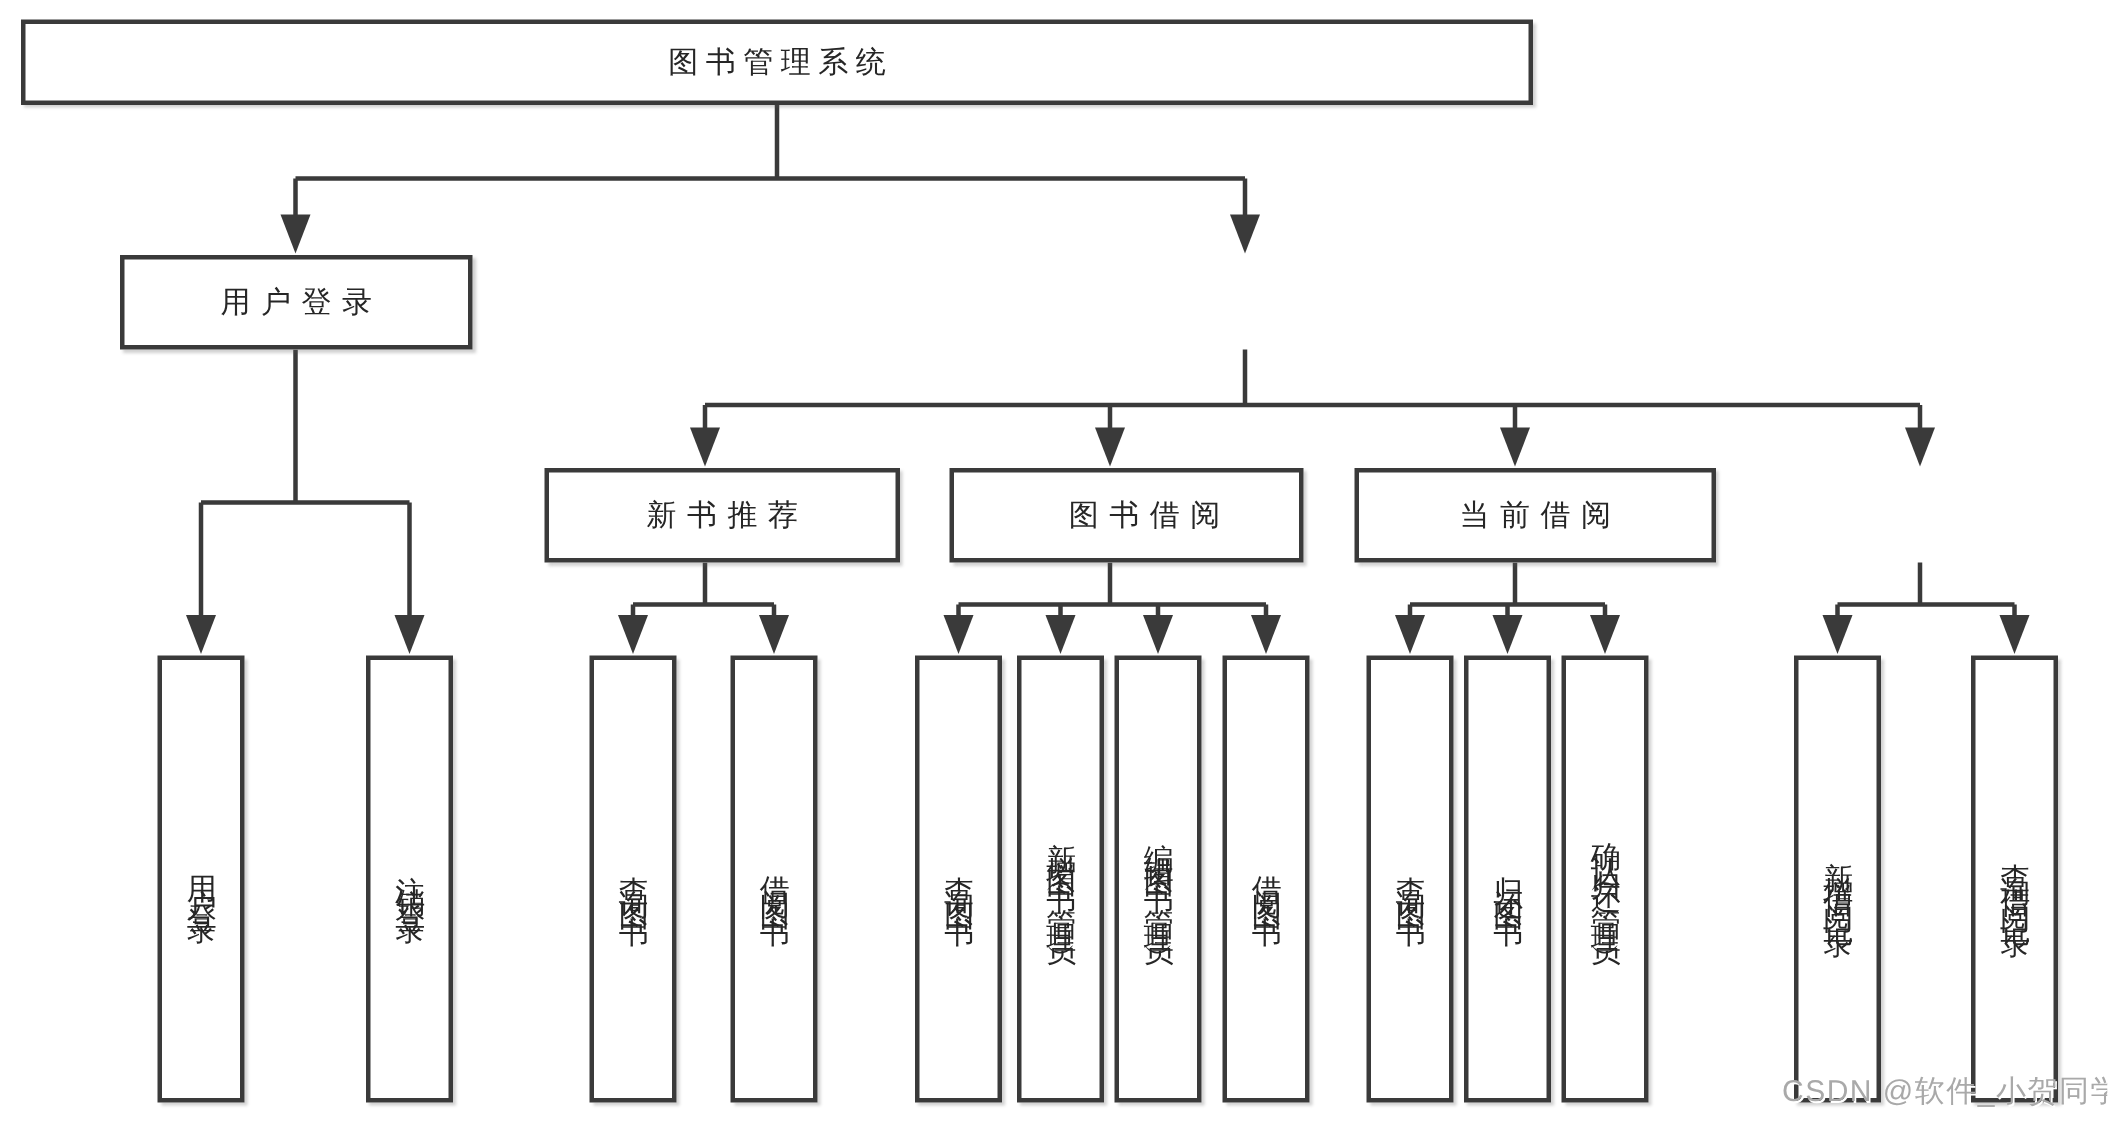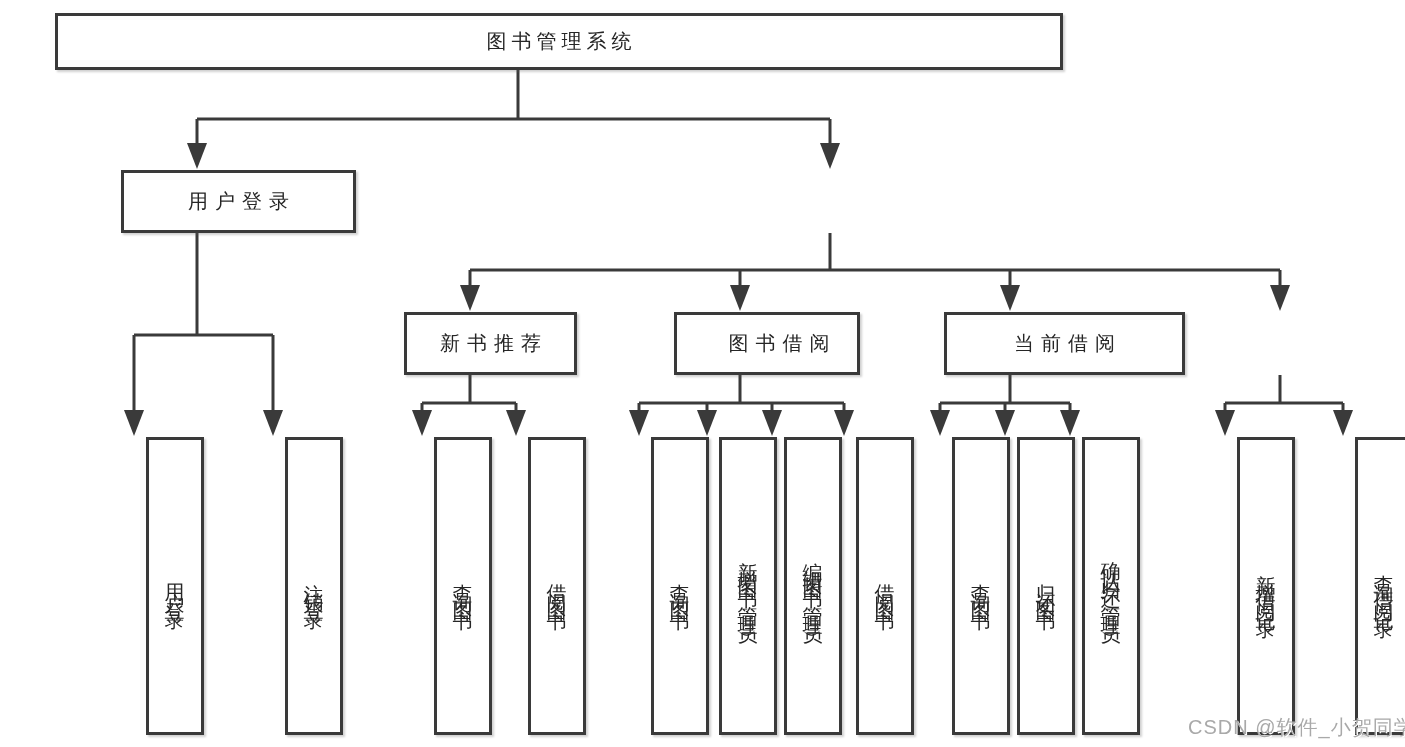--- a/index.html
+++ b/index.html
@@ -25,21 +25,20 @@
   }
   .box {
     position: absolute;
     box-sizing: border-box;
     border: 3px solid #3a3a3a;
     background: #ffffff;
     display: flex;
     align-items: center;
     justify-content: center;
     box-shadow: 2px 2px 2px rgba(90,90,90,0.28);
-    margin-left: 41px;
   }
   .h-label {
     font-size: 20px;
     letter-spacing: 7px;
     text-indent: 7px; 
     white-space: nowrap;
     color: #262626;
   }
   .root-label {
     font-size: 20px;
@@ -56,22 +55,22 @@
     line-height: 1;
     white-space: nowrap;
     color: #262626;
   }
   
   .n-root { left: 14px;  top: 13px;  width: 1008px; height: 57px; }
   
   .n-l2a  { left: 80px;  top: 170px; width: 235px;  height: 63px; }
   .n-l2b  { left: 712px; top: 170px; width: 235px;  height: 63px; }
   
-  .n-l3a  { left: 363px;  top: 312px; width: 173px; height: 63px; }
-  .n-l3b  { left: 633px;  top: 312px; width: 186px; height: 63px; padding-left: 24px; }
+  .n-l3a  { left: 363px;  top: 312px; width: 237px; height: 63px; }
+  .n-l3b  { left: 633px;  top: 312px; width: 236px; height: 63px; padding-left: 24px; }
   .n-l3c  { left: 903px;  top: 312px; width: 241px; height: 63px; }
   .n-l3d  { left: 1173px; top: 312px; width: 215px; height: 63px; }
   
   .leaf { top: 437px; width: 58px; height: 298px; }
   .lf1  { left: 105px; }
   .lf2  { left: 244px; }
   .lf3  { left: 393px; }
   .lf4  { left: 487px; }
   .lf5  { left: 610px; }
   .lf6  { left: 678px; }

